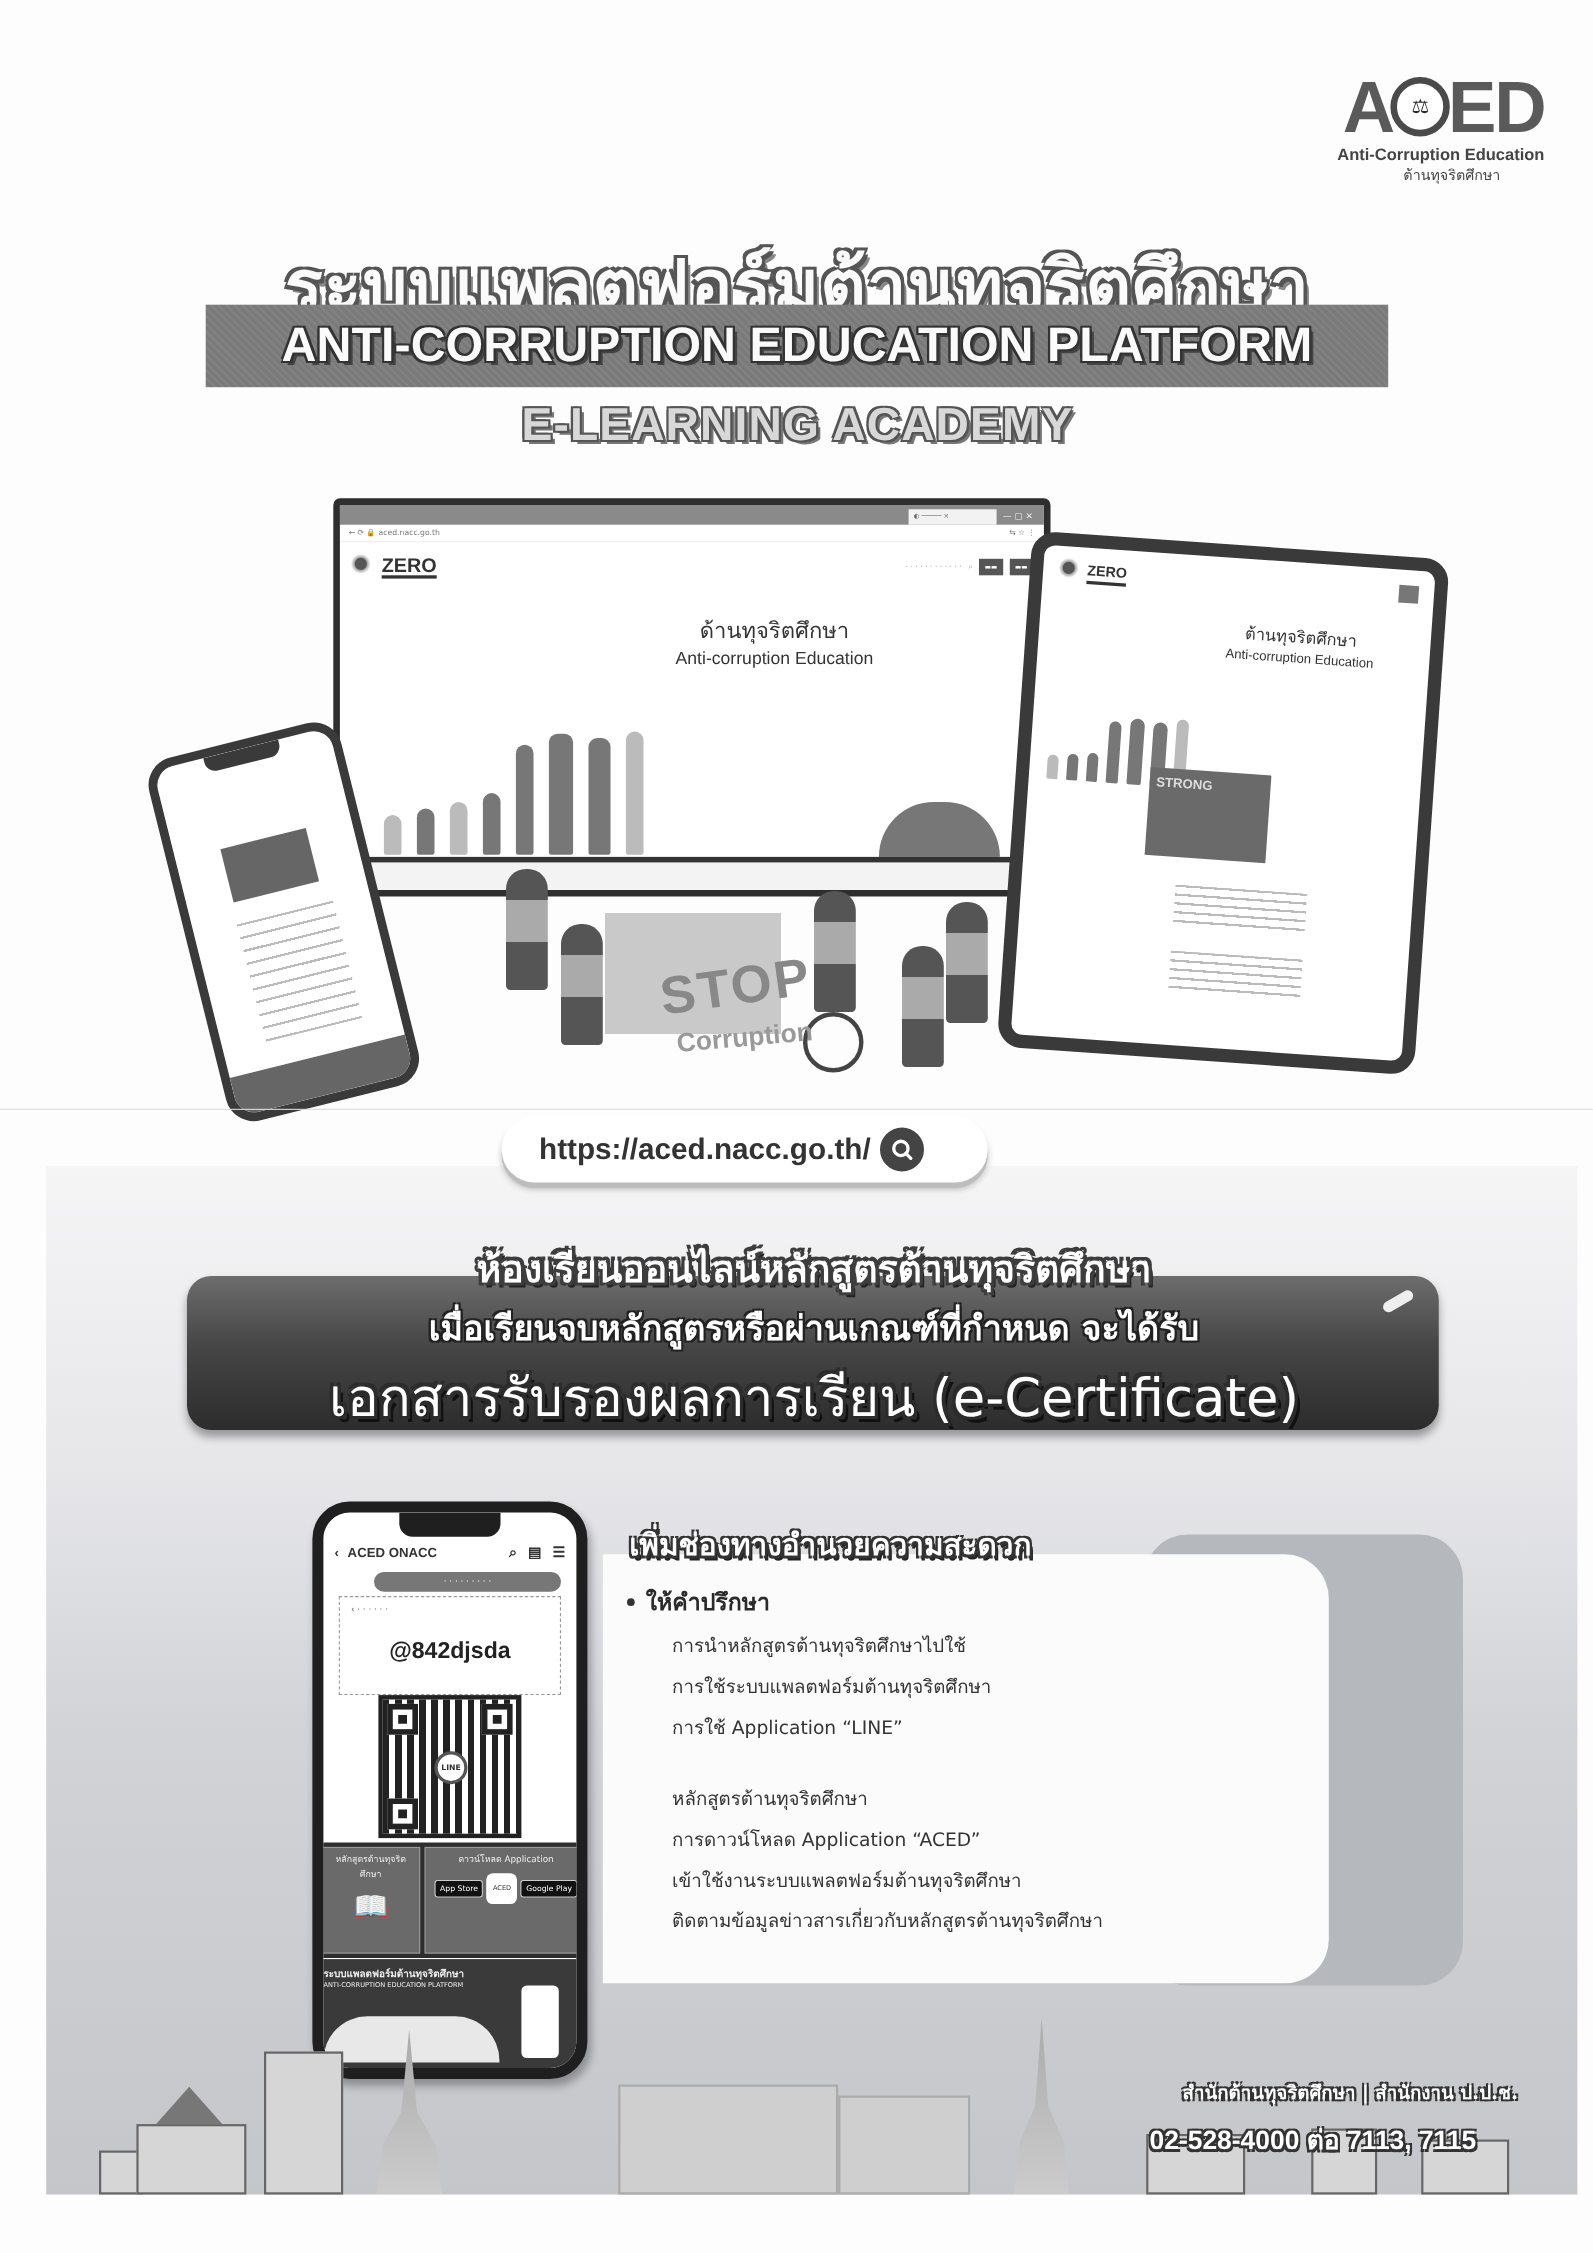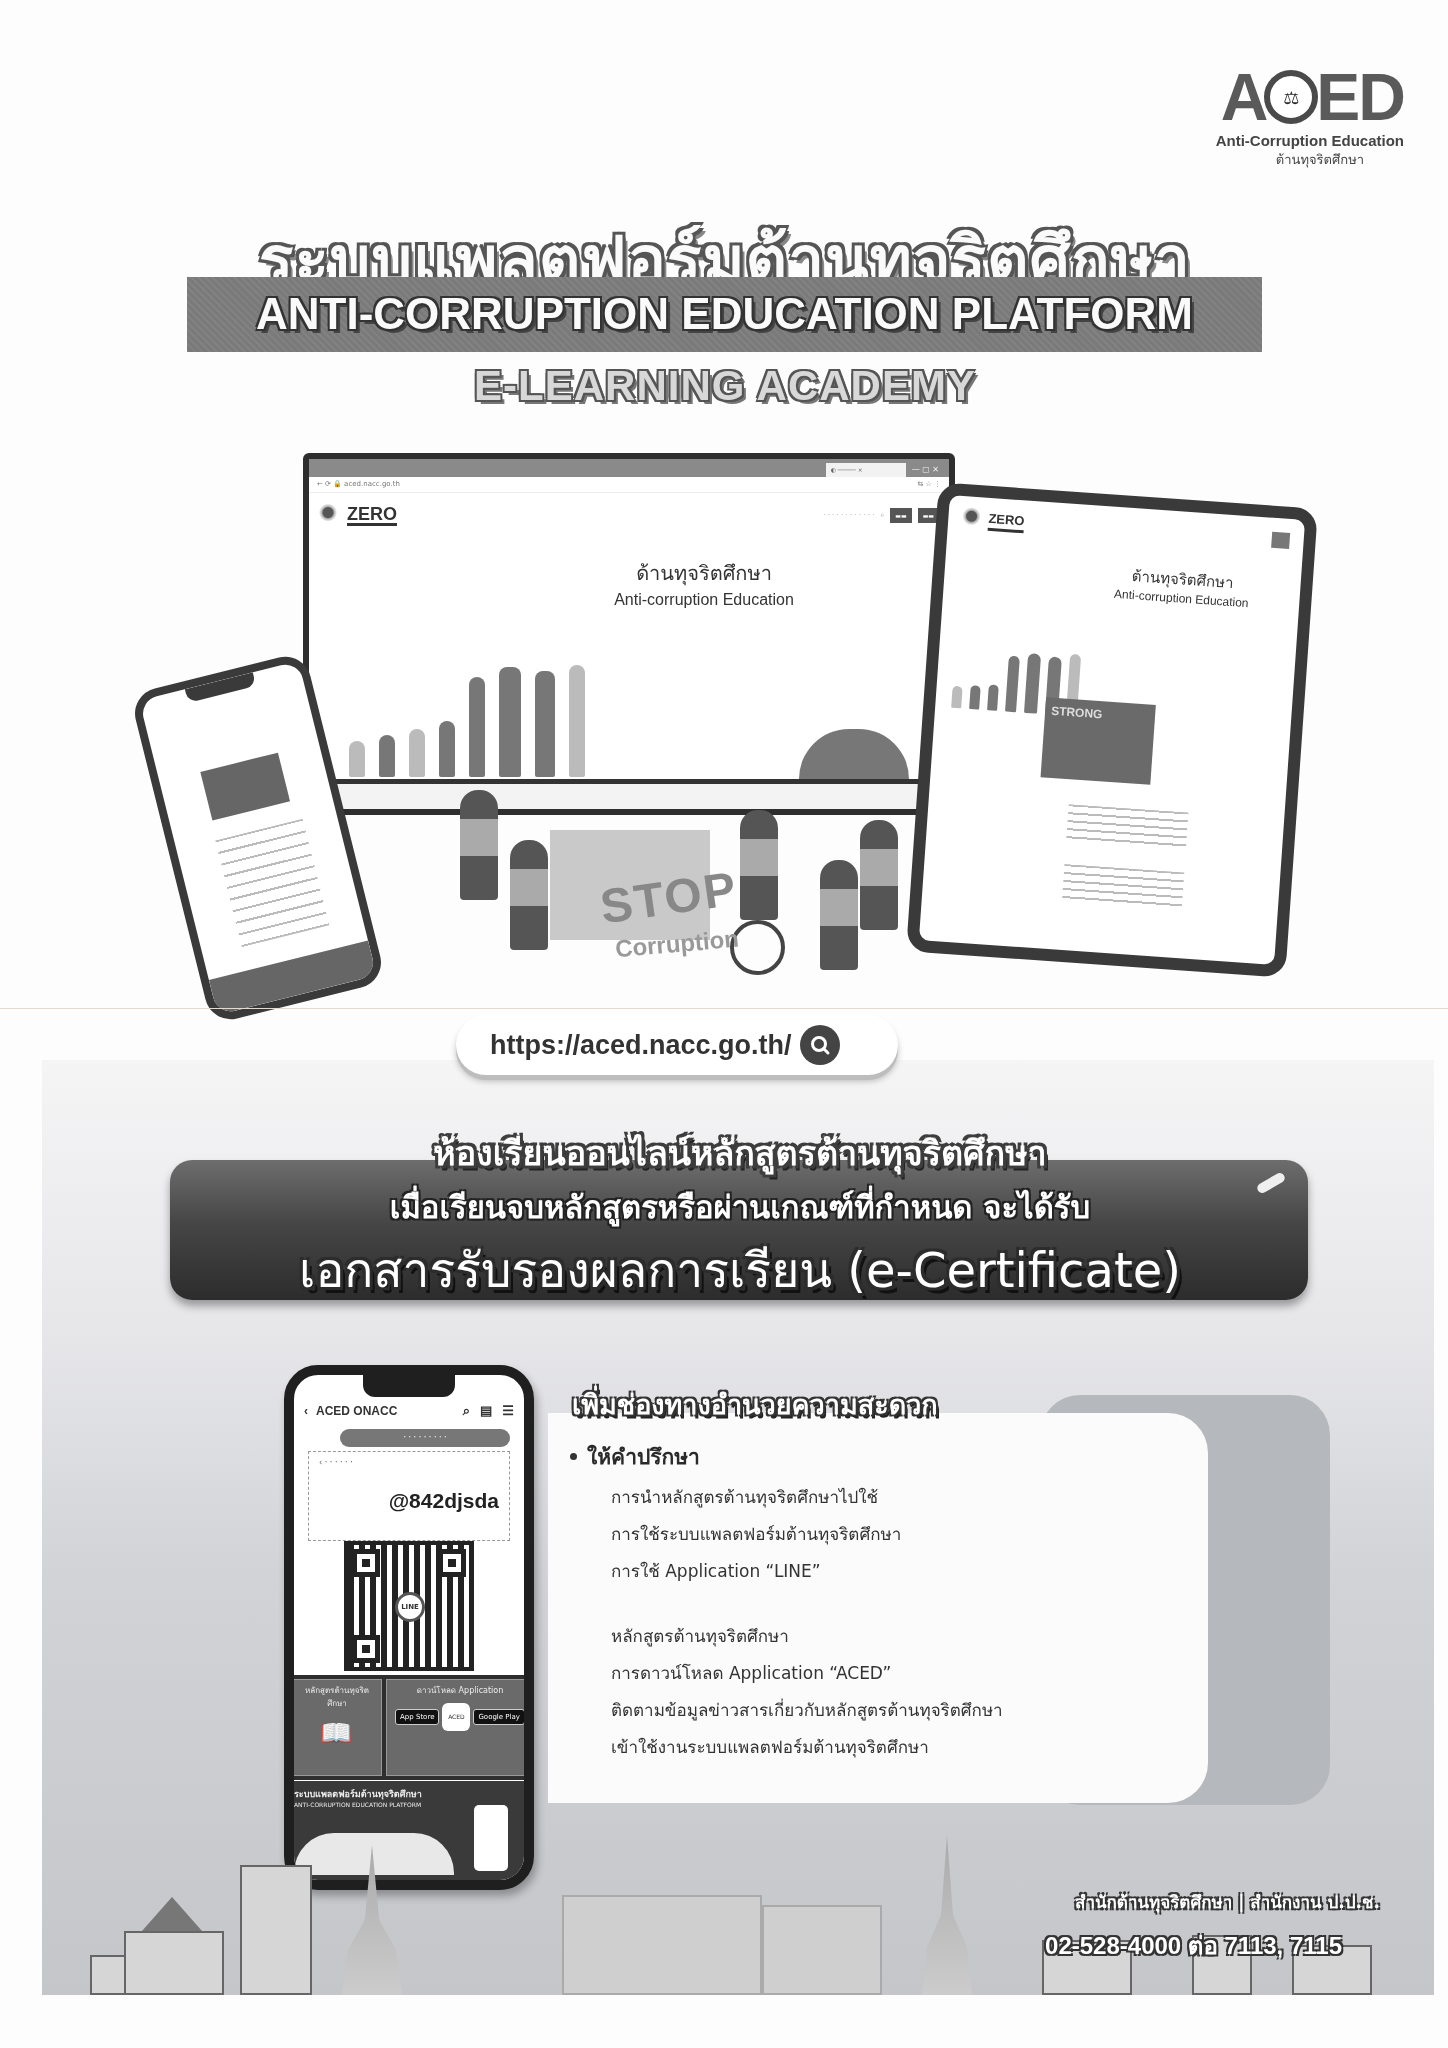--- a/index.html
+++ b/index.html
@@ -89,21 +89,21 @@
   .course-h3 { position: absolute; left: 160px; top: 1232px; width: 1160px; text-align: center; font-weight: normal; font-size: 48px; color: #fff; z-index: 3;
     text-shadow: -3px -3px 0 #2c2c2c, 3px -3px 0 #2c2c2c, -3px 3px 0 #2c2c2c, 3px 3px 0 #2c2c2c, 5px 6px 0 #111; }
 
   
   .line-phone { position: absolute; left: 284px; top: 1365px; width: 250px; height: 525px; border: 10px solid #1f1f1f; border-radius: 34px; background: #fff; overflow: hidden; box-shadow: 3px 6px 8px rgba(0,0,0,0.3); }
   .lp-notch { width: 92px; height: 22px; background: #1f1f1f; border-radius: 0 0 12px 12px; margin: 0 auto; }
   .lp-header { display: flex; align-items: center; gap: 8px; padding: 6px 10px; font-family: "Liberation Sans", sans-serif; font-weight: bold; font-size: 12px; color: #333; }
   .lp-header .spacer { margin-left: auto; display: flex; gap: 10px; font-size: 13px; }
   .lp-chip { margin: 4px 0 4px 46px; width: 170px; height: 18px; background: #777; border-radius: 9px; color: #fff; font-size: 8px; text-align: center; line-height: 18px; }
   .lp-card { margin: 4px 14px; border: 1px dashed #999; height: 90px; padding: 6px 10px; font-size: 8px; color: #555; }
-  .lp-id { text-align: right; font-family: "Liberation Sans", sans-serif; font-weight: bold; font-size: 21px; color: #222; margin-top: 22px; }
+  .lp-id { text-align: center; font-family: "Liberation Sans", sans-serif; font-weight: bold; font-size: 21px; color: #222; margin-top: 22px; }
   .qr { width: 130px; height: 130px; margin: -4px auto 0; border: 4px solid #222; background:
       repeating-linear-gradient(90deg, #222 0 6px, transparent 6px 11px),
       repeating-linear-gradient(0deg, #fff 0 4px, transparent 4px 9px); position: relative; }
   .qr-corner { position: absolute; width: 28px; height: 28px; border: 5px solid #222; background: #fff; box-shadow: inset 0 0 0 5px #fff, inset 0 0 0 12px #222; }
   .qr-line { position: absolute; left: 47px; top: 47px; width: 30px; height: 30px; border-radius: 50%; background: #fff; border: 3px solid #555; font-size: 7px; font-weight: bold; text-align: center; line-height: 24px; color: #333; }
   .lp-tiles { position: absolute; left: -6px; top: 300px; width: 250px; height: 105px; display: flex; gap: 4px; background: #2e2e2e; padding: 4px; }
   .tile { background: #6a6a6a; color: #eee; font-size: 8px; text-align: center; padding: 4px; border: 1px solid #999; }
   .tile.a { width: 90px; }
   .tile.b { flex: 1; display: flex; flex-direction: column; align-items: center; }
   .store-row { display: flex; gap: 3px; margin-top: 6px; align-items: center; }
@@ -262,22 +262,22 @@
     <div class="info-item">การนำหลักสูตรต้านทุจริตศึกษาไปใช้</div>
     <div class="info-item">การใช้ระบบแพลตฟอร์มต้านทุจริตศึกษา</div>
     <div class="info-item">การใช้ Application “LINE”</div>
   </div>
 </div>
 
 <div class="info-section" style="top:1612px">
   <div class="info-items">
     <div class="info-item">หลักสูตรต้านทุจริตศึกษา</div>
     <div class="info-item">การดาวน์โหลด Application “ACED”</div>
+    <div class="info-item">เข้าใช้งานระบบแพลตฟอร์มต้านทุจริตศึกษา</div>
     <div class="info-item">ติดตามข้อมูลข่าวสารเกี่ยวกับหลักสูตรต้านทุจริตศึกษา</div>
-    <div class="info-item">เข้าใช้งานระบบแพลตฟอร์มต้านทุจริตศึกษา</div>
   </div>
 </div>
 
 <div class="line-phone">
   <div class="lp-notch"></div>
   <div class="lp-header">
     <span>‹</span>
     <span>ACED ONACC</span>
     <span class="spacer">
       <span>⌕</span>

